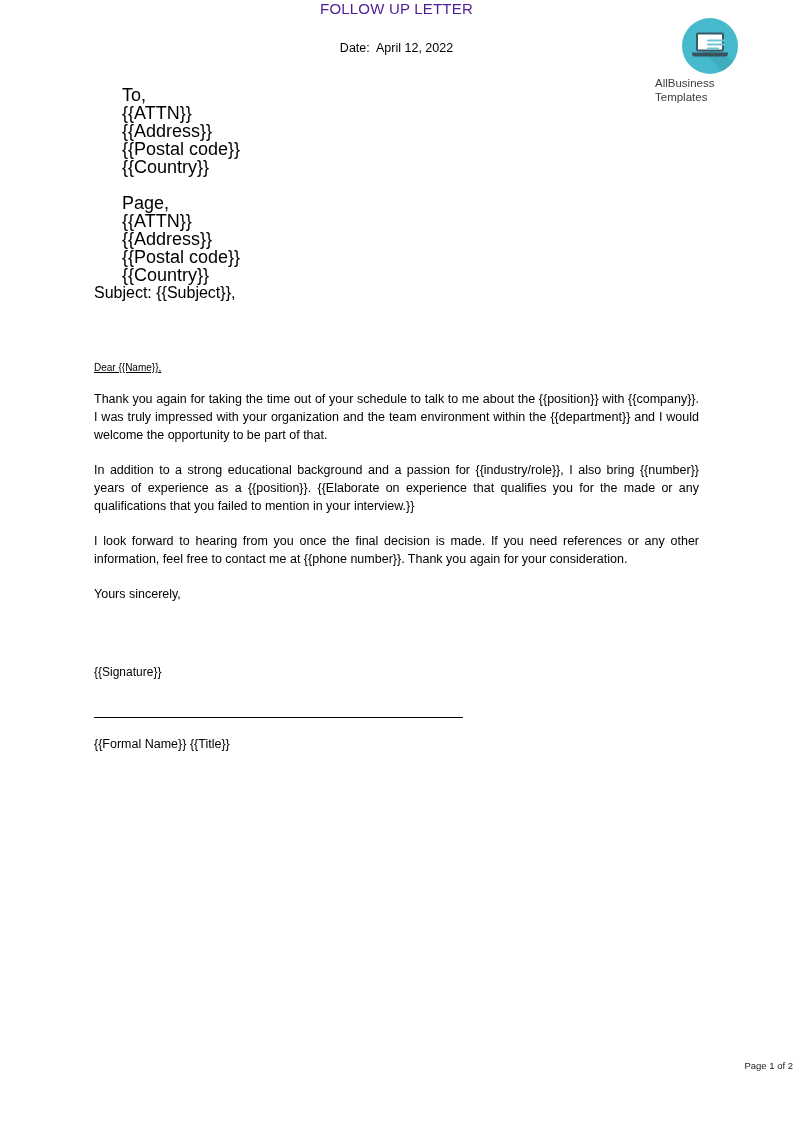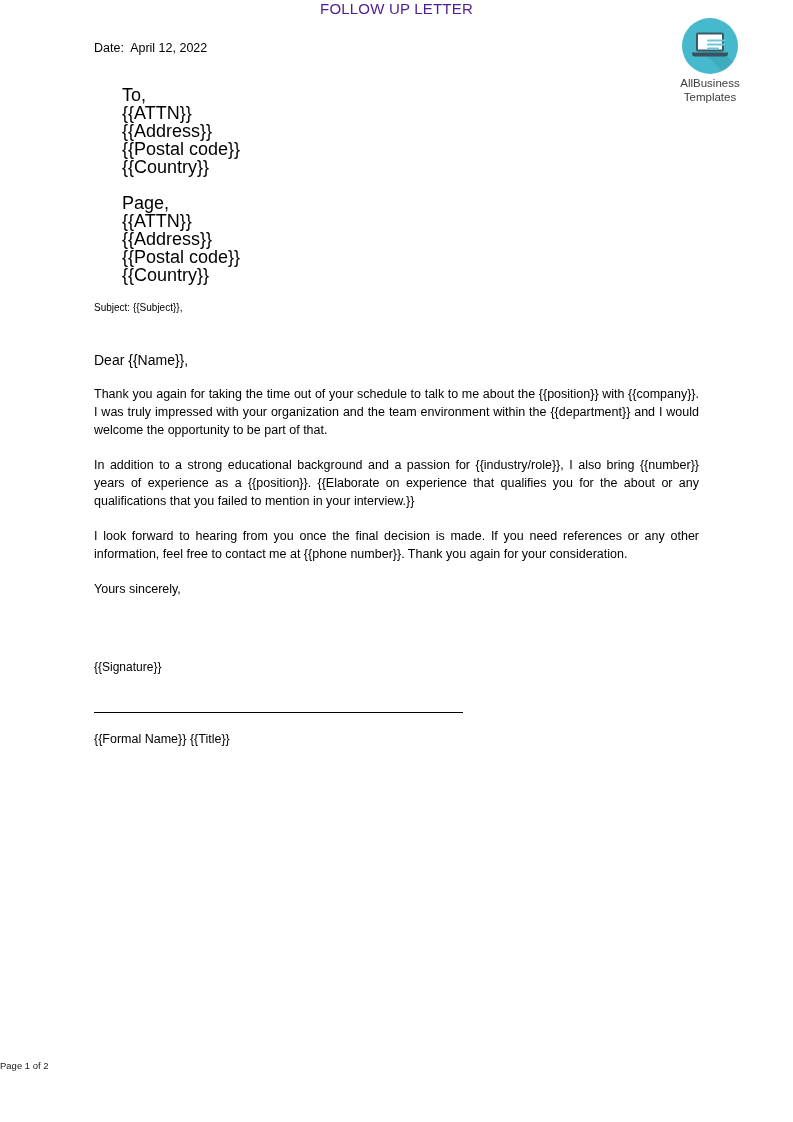--- a/index.html
+++ b/index.html
@@ -21,21 +21,20 @@
     inset: 0;
     background: #ffffff;
   }
 
   
   .logo {
     position: absolute;
     top: 18px;
     right: 28px;
     width: 110px;
-    text-align: center;
   }
   .logo-mark {
     width: 56px;
     height: 56px;
     margin: 0 auto 3px auto;
     border-radius: 50%;
     background: #46b9cd;
     position: relative;
     overflow: hidden;
   }
@@ -107,34 +106,35 @@
     font-size: 15px;
     font-weight: normal;
     letter-spacing: 0.2px;
     color: #4c1d95;
   }
 
   .date-line {
     margin-top: 24px;
     font-size: 12.5px;
     white-space: pre;
+    text-align: center;
   }
 
   .block {
     font-size: 18px;
     line-height: 18px;
     margin-left: 28px;
   }
   .block .row { white-space: pre; }
 
   .to-block   { margin-top: 31px; }
   .from-block { margin-top: 18px; }
-  .subject    { margin-top: 18px; font-size: 10px; }
-
-  .salutation { margin-top: 39px; font-size: 14px; }
+  .subject    { font-size: 16px; }
+
+  .salutation { margin-top: 60px; font-size: 10px; text-decoration: underline; }
 
   .para {
     margin-top: 17px;
     font-size: 12.5px;
     line-height: 18px;
     text-align: justify;
     text-justify: inter-word;
   }
 
   .closing { margin-top: 19px; font-size: 12.5px; }
@@ -147,21 +147,21 @@
     height: 0;
     border-top: 1.4px solid #000;
   }
   .sig-name { margin-top: 19px; font-size: 12.5px; }
 
   .footer {
     position: absolute;
     left: 0;
     right: 0;
     top: 1060px;
-    text-align: left;
+    text-align: right;
     font-size: 9.5px;
     color: #1a1a1a;
   }
 </style>
 </head>
 <body>
 
 <div class="page">
 
   <div class="logo">
@@ -202,21 +202,21 @@
       <div class="row">{{Address}}</div>
       <div class="row">{{Postal code}}</div>
       <div class="row">{{Country}}</div>
     </div>
 
     <div class="subject">Subject: {{Subject}},</div>
 
     <div class="salutation">Dear {{Name}},</div>
 
     <div class="para">Thank you again for taking the time out of your schedule to talk to me about the {{position}} with {{company}}. I was truly impressed with your organization and the team environment within the {{department}} and I would welcome the opportunity to be part of that.</div>
-    <div class="para">In addition to a strong educational background and a passion for {{industry/role}}, I also bring {{number}} years of experience as a {{position}}. {{Elaborate on experience that qualifies you for the about or any qualifications that you failed to mention in your interview.}}</div>
+    <div class="para">In addition to a strong educational background and a passion for {{industry/role}}, I also bring {{number}} years of experience as a {{position}}. {{Elaborate on experience that qualifies you for the made or any qualifications that you failed to mention in your interview.}}</div>
     <div class="para">I look forward to hearing from you once the final decision is made. If you need references or any other information, feel free to contact me at {{phone number}}. Thank you again for your consideration.</div>
 
     <div class="closing">Yours sincerely,</div>
 
     <div class="signature">{{Signature}}</div>
 
     <div class="sig-rule"></div>
     <div class="sig-name">{{Formal Name}} {{Title}}</div>
 
   </div>

